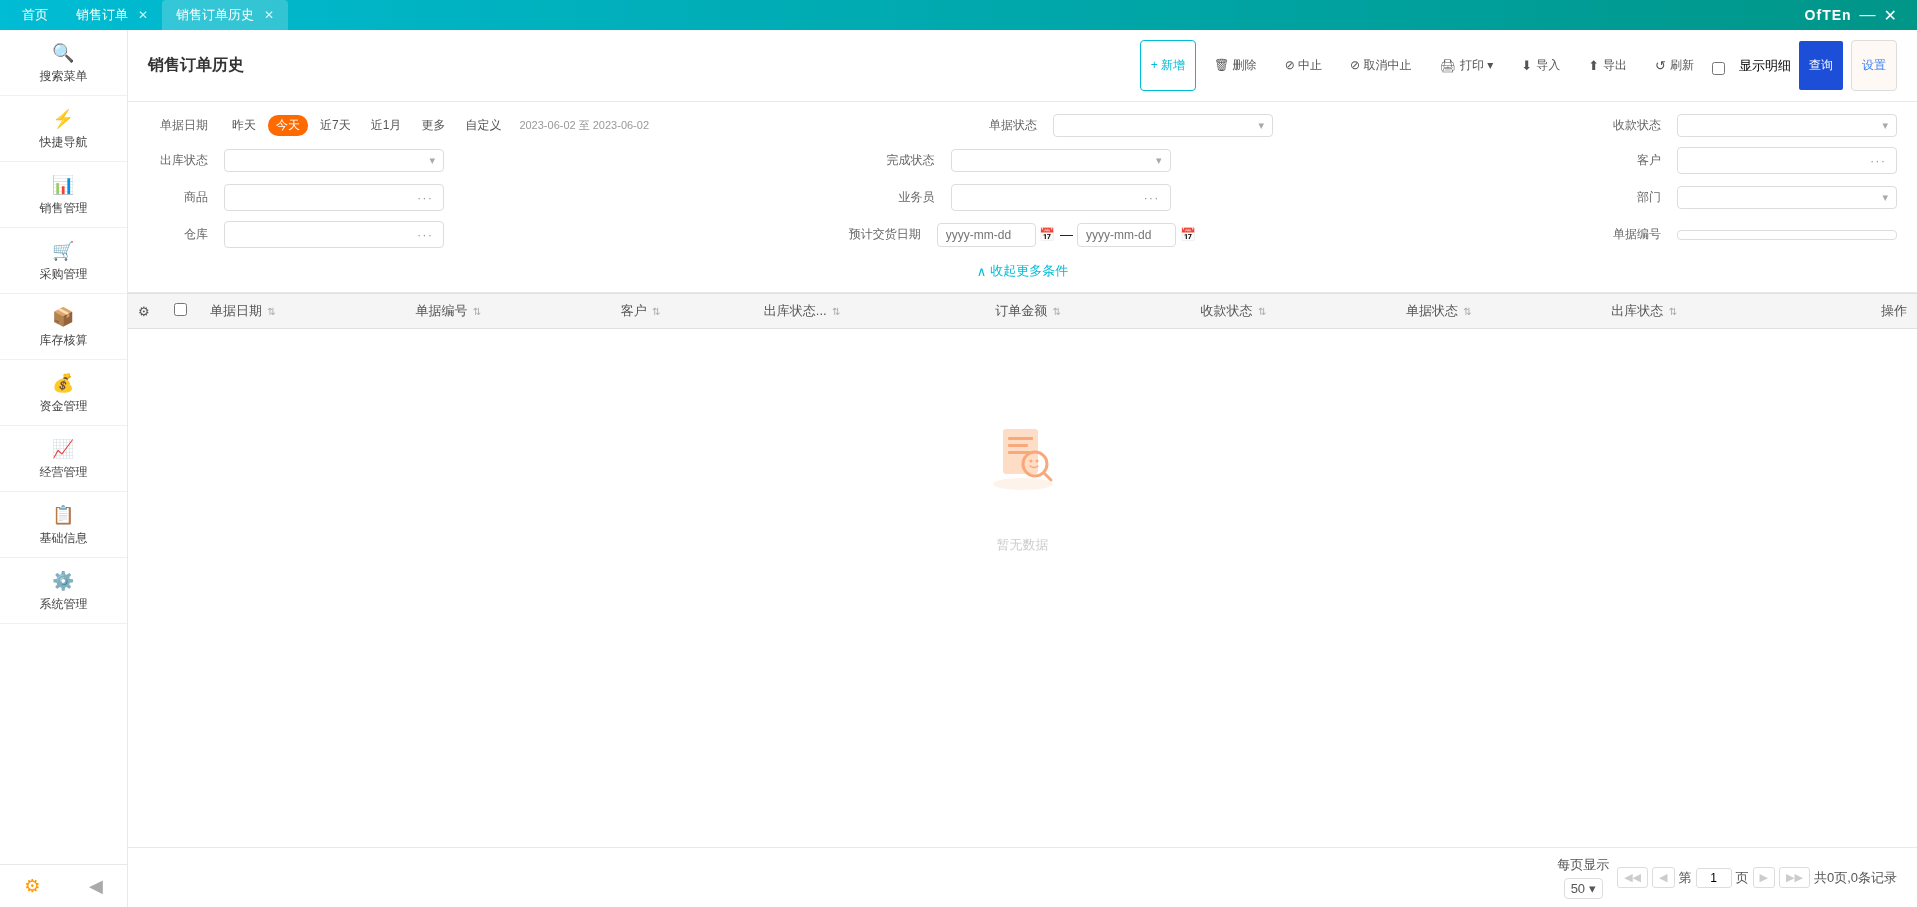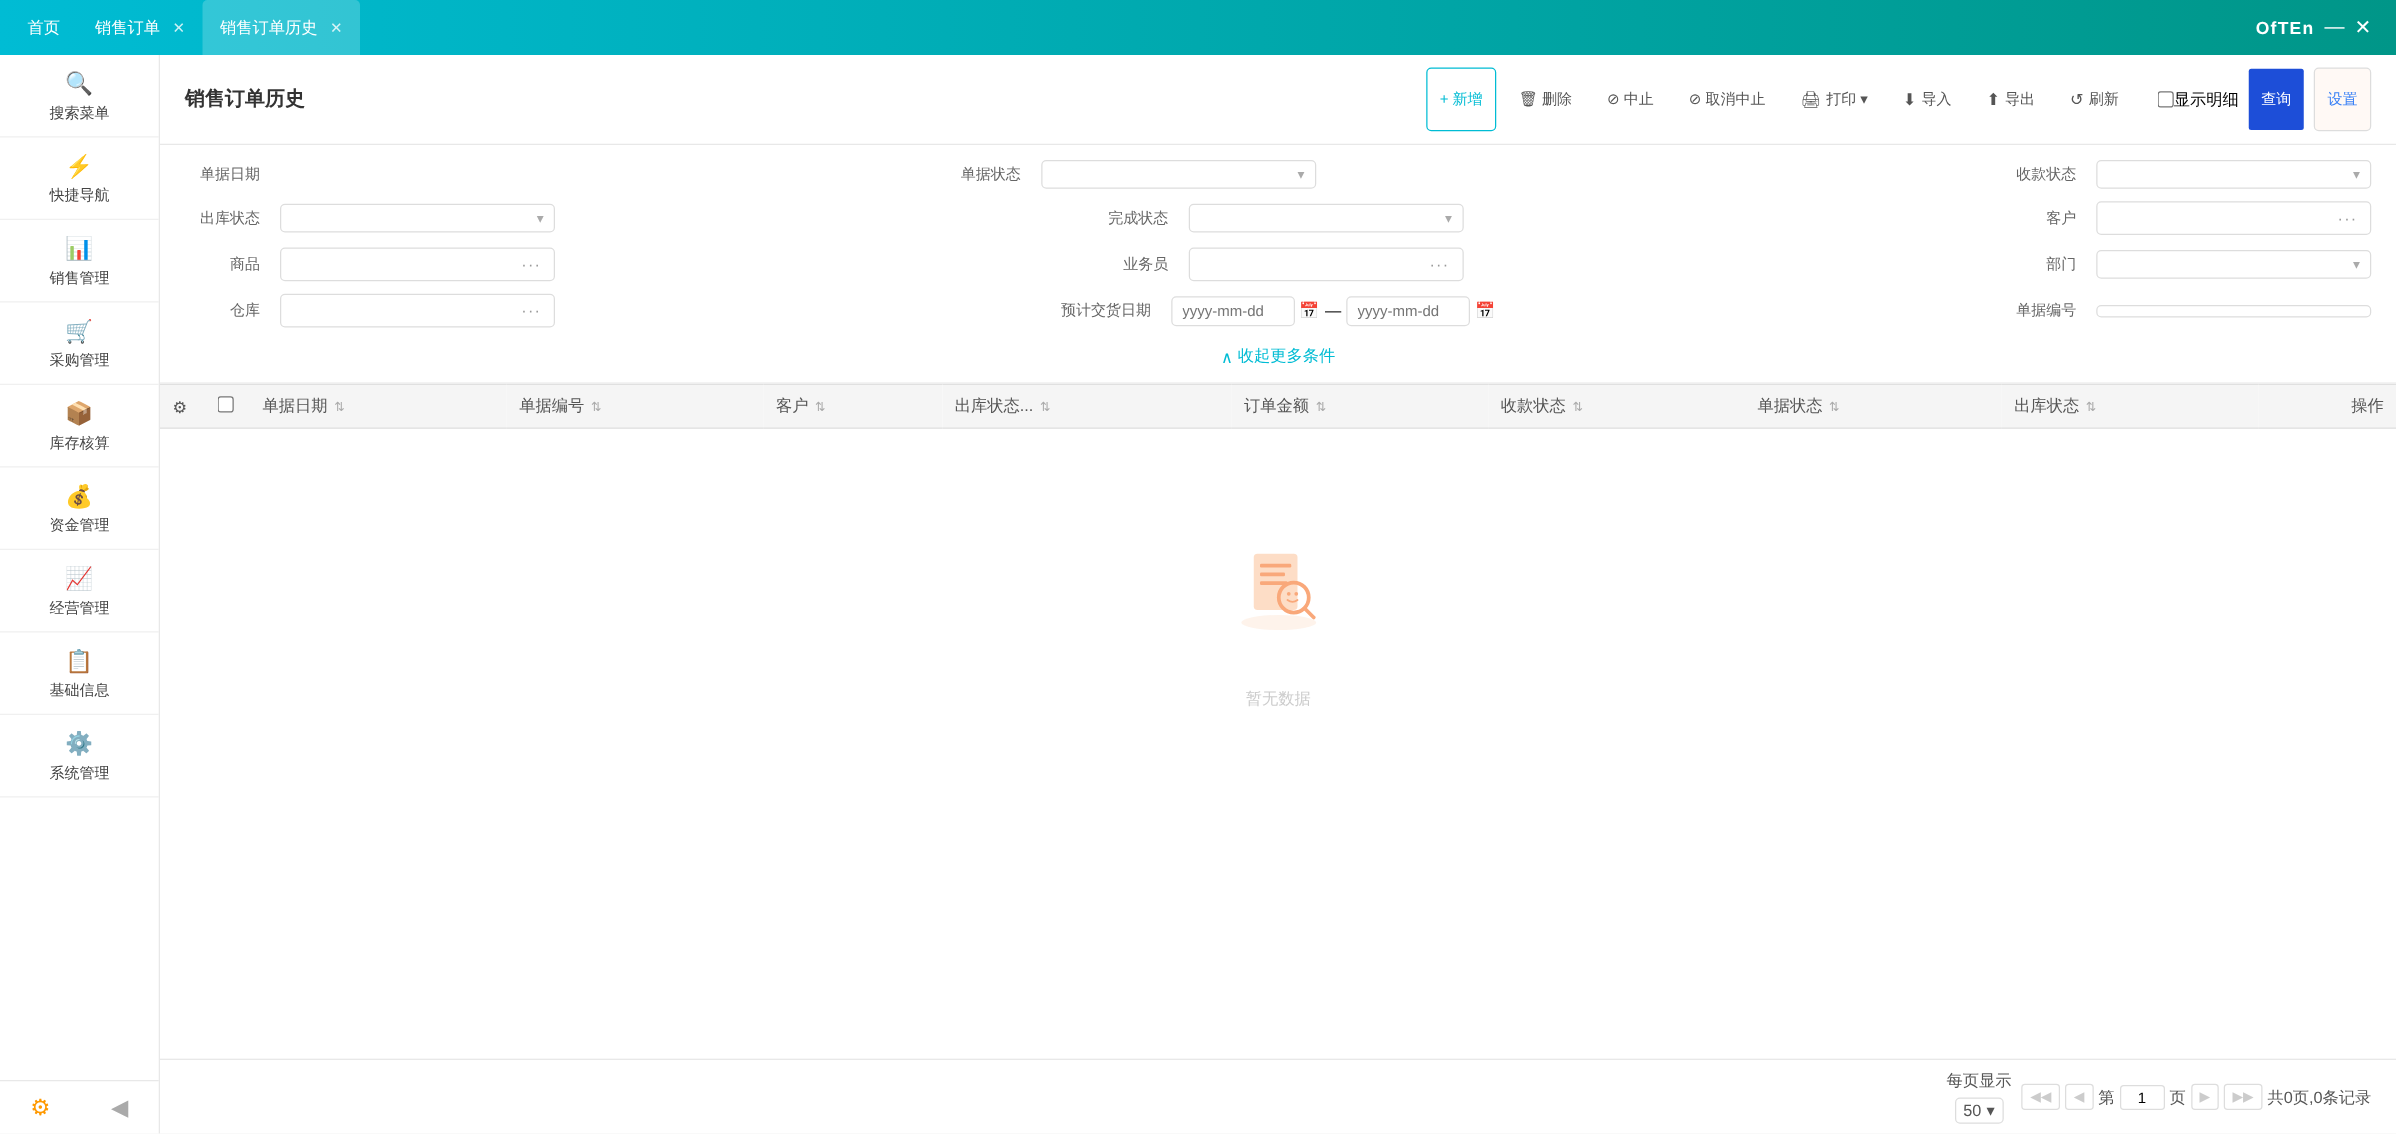--- a/index.html
+++ b/index.html
@@ -1,20 +1,20 @@
 <!DOCTYPE html>
 <html><head>
   <meta charset="utf-8">
   <style>
     * { box-sizing: border-box; margin: 0; padding: 0; font-family: 'Microsoft YaHei', Arial, sans-serif; font-size: 13px; }
     body { display: flex; flex-direction: column; height: 907px; width: 1917px; overflow: hidden; background: #f5f5f5; }
 
     
     .top-bar {
-      height: 44px;
+      height: 30px;
       background: linear-gradient(90deg, #00bcd4 0%, #009688 100%);
       display: flex;
       align-items: center;
       padding: 0 8px;
       gap: 0;
       flex-shrink: 0;
     }
     .tab-item {
       display: flex;
       align-items: center;
@@ -125,21 +125,21 @@
       gap: 4px;
       padding: 16px 10px;
       border-radius: 4px;
       cursor: pointer;
       font-size: 12px;
       border: none;
       background: none;
       color: #555;
     }
     .btn.primary { background: #1d4ed8; color: white; border-radius: 2px; }
-    .display-toggle { display: flex; align-items: center; gap: 0; margin-left: 13px; }
+    .display-toggle { display: flex; align-items: flex-end; gap: 14px; }
     .checkbox-sm { width: 13px; height: 13px; }
 
     
     .filter-area {
       background: #fff;
       padding: 12px 20px;
       border-bottom: 1px solid #e8e8e8;
       flex-shrink: 0;
     }
     .filter-row {
@@ -426,20 +426,31 @@
         </label>
         <button class="btn primary">查询</button>
         <button class="btn" style="border:1px solid #ddd; background:#fff9f5; color:#3b82f6;">设置</button>
       </div>
     </div>
 
     <div class="filter-area">
 
       <div class="filter-row">
         <span class="filter-label">单据日期</span>
+        <div class="filter-control">
+          <div class="date-tabs">
+            <span class="date-tab">昨天</span>
+            <span class="date-tab active">今天</span>
+            <span class="date-tab">近7天</span>
+            <span class="date-tab">近1月</span>
+            <span class="date-tab">更多</span>
+            <span class="date-tab">自定义</span>
+          </div>
+          <span class="date-range-text">2023-06-02 至 2023-06-02</span>
+        </div>
         <span style="flex:1"></span>
         <span class="filter-label">单据状态</span>
         <div class="select-control" style="min-width:220px;">
           <span></span>
           <span class="arrow">▾</span>
         </div>
         <span style="flex:1"></span>
         <span class="filter-label">收款状态</span>
         <div class="select-control" style="min-width:220px;">
           <span></span>

